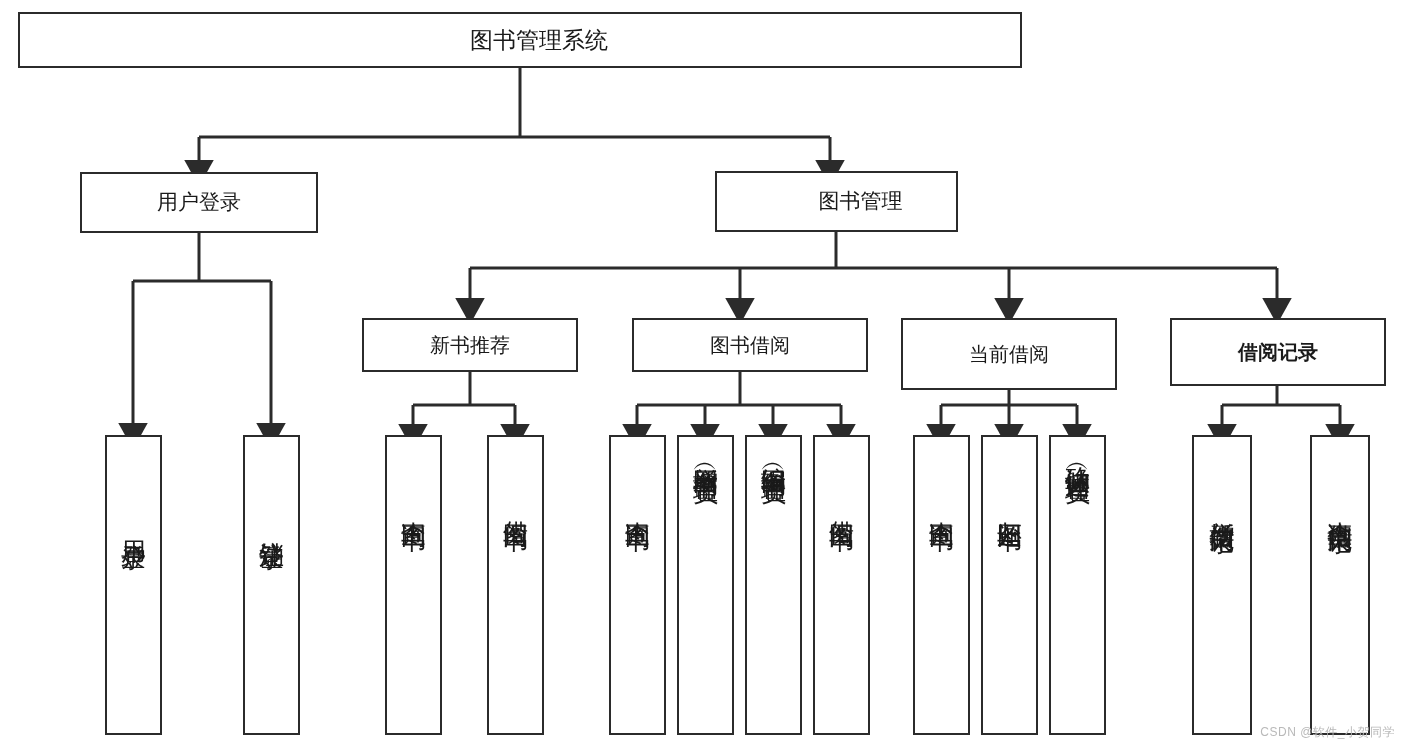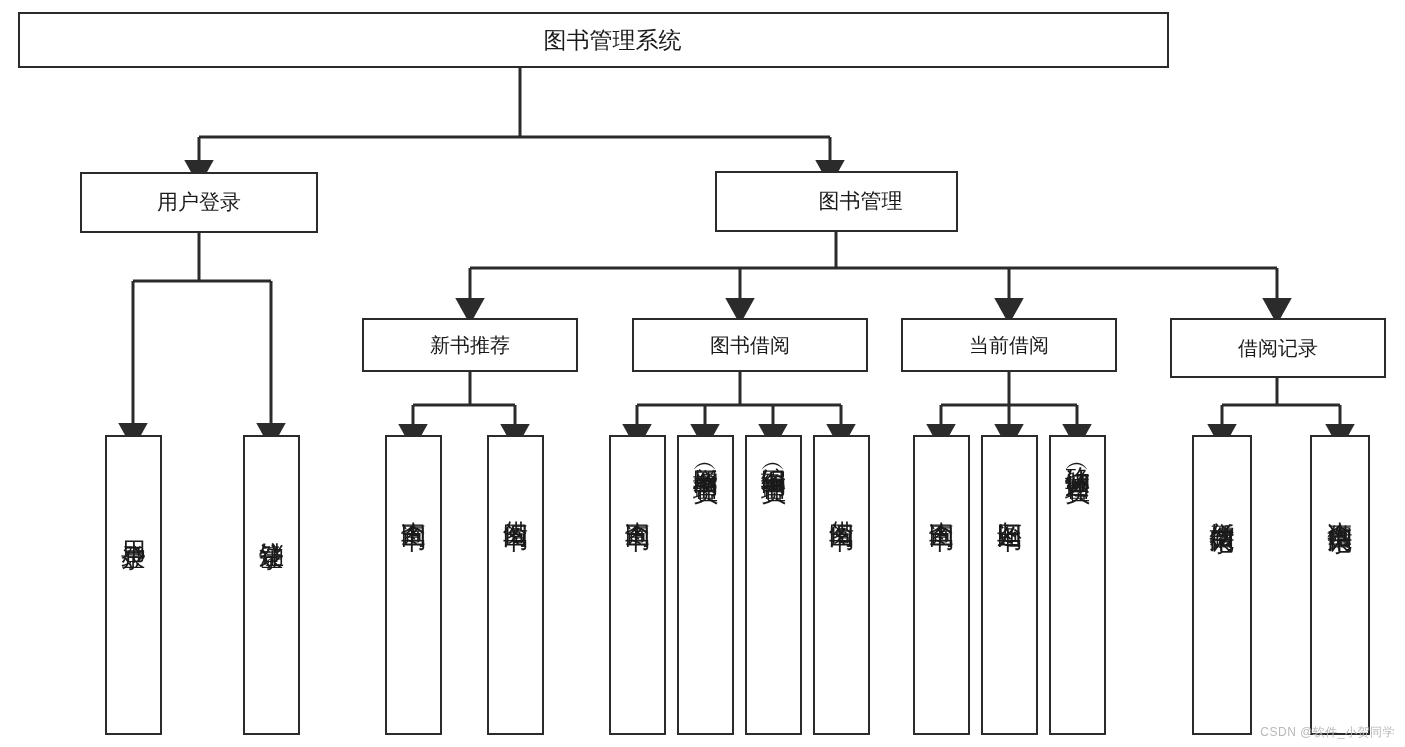--- a/index.html
+++ b/index.html
@@ -104,41 +104,41 @@
       <path d="M1009,405 L1009,428" marker-end="url(#ah)"></path>
       <path d="M1077,405 L1077,428" marker-end="url(#ah)"></path>
 
       <path d="M1277,372 L1277,405"></path>
       <path d="M1222,405 L1340,405"></path>
       <path d="M1222,405 L1222,428" marker-end="url(#ah)"></path>
       <path d="M1340,405 L1340,428" marker-end="url(#ah)"></path>
     </g>
   </svg>
 
-  <div class="node root" style="left:18px;top:12px;width:1151px;height:56px;padding-left:38px;">
+  <div class="node root" style="left:18px;top:12px;width:1004px;height:56px;padding-left:38px;">
     <span class="lbl">图书管理系统</span>
   </div>
 
   <div class="node lvl1" style="left:80px;top:172px;width:238px;height:61px;">
     <span class="lbl">用户登录</span>
   </div>
   <div class="node lvl1" style="left:715px;top:171px;width:243px;height:61px;padding-left:48px;">
     <span class="lbl">图书管理</span>
   </div>
 
   <div class="node lvl2" style="left:362px;top:318px;width:216px;height:54px;">
     <span class="lbl">新书推荐</span>
   </div>
   <div class="node lvl2" style="left:632px;top:318px;width:236px;height:54px;">
     <span class="lbl">图书借阅</span>
   </div>
-  <div class="node lvl2" style="left:901px;top:318px;width:216px;height:54px;">
+  <div class="node lvl2" style="left:901px;top:318px;width:216px;height:72px;">
     <span class="lbl">当前借阅</span>
   </div>
-  <div class="node lvl2" style="left:1170px;top:318px;width:216px;height:60px;">
+  <div class="node lvl2" style="left:1170px;top:318px;width:216px;height:68px;font-weight:bold;">
     <span class="lbl">借阅记录</span>
   </div>
 
   <div class="node leaf low" style="left:105px;top:435px;width:57px;height:300px;">
     <span class="lbl">用户登录</span>
   </div>
   <div class="node leaf low" style="left:243px;top:435px;width:57px;height:300px;">
     <span class="lbl">注销登录</span>
   </div>
 

